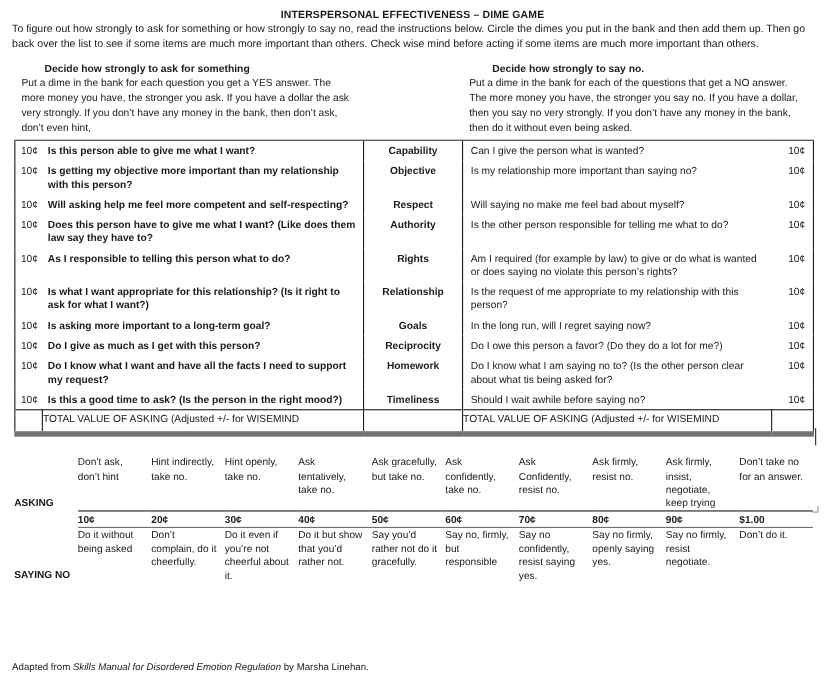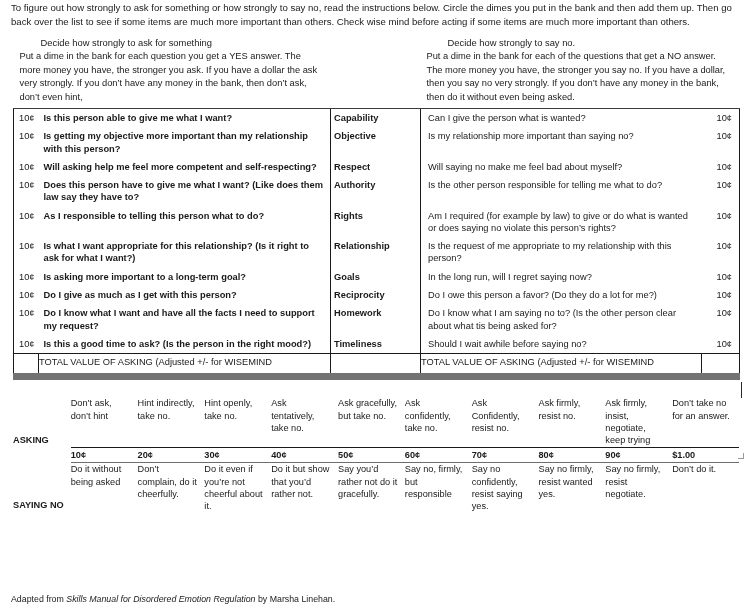--- a/index.html
+++ b/index.html
@@ -53,21 +53,21 @@
     vertical-align: top;
     padding: 0;
     font-size: 9.3px;
     line-height: 1.32;
   }
   .hdr-cell {
     border-bottom: 1.6px solid #3a3a3a;
     padding: 1px 6px 4px 6px !important;
   }
   .hdr-title {
-    font-weight: normal;
+    font-weight: bold;
     font-size: 9.4px;
     margin-bottom: 1px;
     padding-left: 21px;
   }
   .hdr-body {
     font-size: 9.3px;
     line-height: 1.45;
   }
   .row-cell {
     padding: 3px 4px 3px 4px !important;
@@ -85,31 +85,31 @@
   .qtext-left {
     padding-left: 5px !important;
     padding-right: 6px !important;
     font-weight: bold;
   }
   .qtext-right {
     padding-left: 7px !important;
     padding-right: 4px !important;
   }
   .label-cell {
-    text-align: left;
+    text-align: center;
     font-weight: bold;
     font-size: 9.3px;
     padding: 3px 3px !important;
   }
   .bl { border-left: 1px solid #1a1a1a; }
   .br { border-right: 1px solid #1a1a1a; }
 
   table.main tr.total-row td {
     border-top: 1px solid #1a1a1a;
-    border-bottom: 7px solid #737373;
+    border-bottom: 5px solid #737373;
     height: 15px;
     padding: 2px 0 !important;
   }
   .total-text {
     padding-left: 6px !important;
     font-size: 9.3px;
     white-space: nowrap;
   }
 
   
@@ -172,20 +172,21 @@
     width: 1px;
     height: 16px;
     background: #2a2a2a;
   }
 </style>
 </head>
 <body>
 
 <div class="page">
 
+  <div class="title">INTERSPERSONAL EFFECTIVENESS – DIME GAME</div>
   <div class="intro">To figure out how strongly to ask for something or how strongly to say no, read the instructions below. Circle the dimes you put in the bank and then add them up. Then go back over the list to see if some items are much more important than others. Check wise mind before acting if some items are much more important than others.</div>
 
   <table class="main">
     <colgroup>
       <col style="width:25px">
       <col style="width:292px">
       <col style="width:90px">
       <col style="width:281px">
       <col style="width:38px">
     </colgroup>
@@ -324,21 +325,21 @@
         </tr>
         <tr>
           <td class="rowlabel" style="vertical-align: top; padding-top: 2px;">SAYING NO</td>
           <td class="sayno">Do it without being asked</td>
           <td class="sayno">Don’t complain, do it cheerfully.</td>
           <td class="sayno">Do it even if you’re not cheerful about it.</td>
           <td class="sayno">Do it but show that you’d rather not.</td>
           <td class="sayno">Say you’d rather not do it gracefully.</td>
           <td class="sayno">Say no, firmly, but responsible</td>
           <td class="sayno">Say no confidently, resist saying yes.</td>
-          <td class="sayno">Say no firmly, resist wanted yes.</td>
+          <td class="sayno">Say no firmly, openly saying yes.</td>
           <td class="sayno">Say no firmly, resist negotiate.</td>
           <td class="sayno">Don’t do it.</td>
         </tr>
       </tbody>
   </table>
 
   <div class="footer">
     <span>Adapted from </span><i>Skills Manual for Disordered Emotion Regulation</i><span> by Marsha Linehan.</span>
   </div>
 

